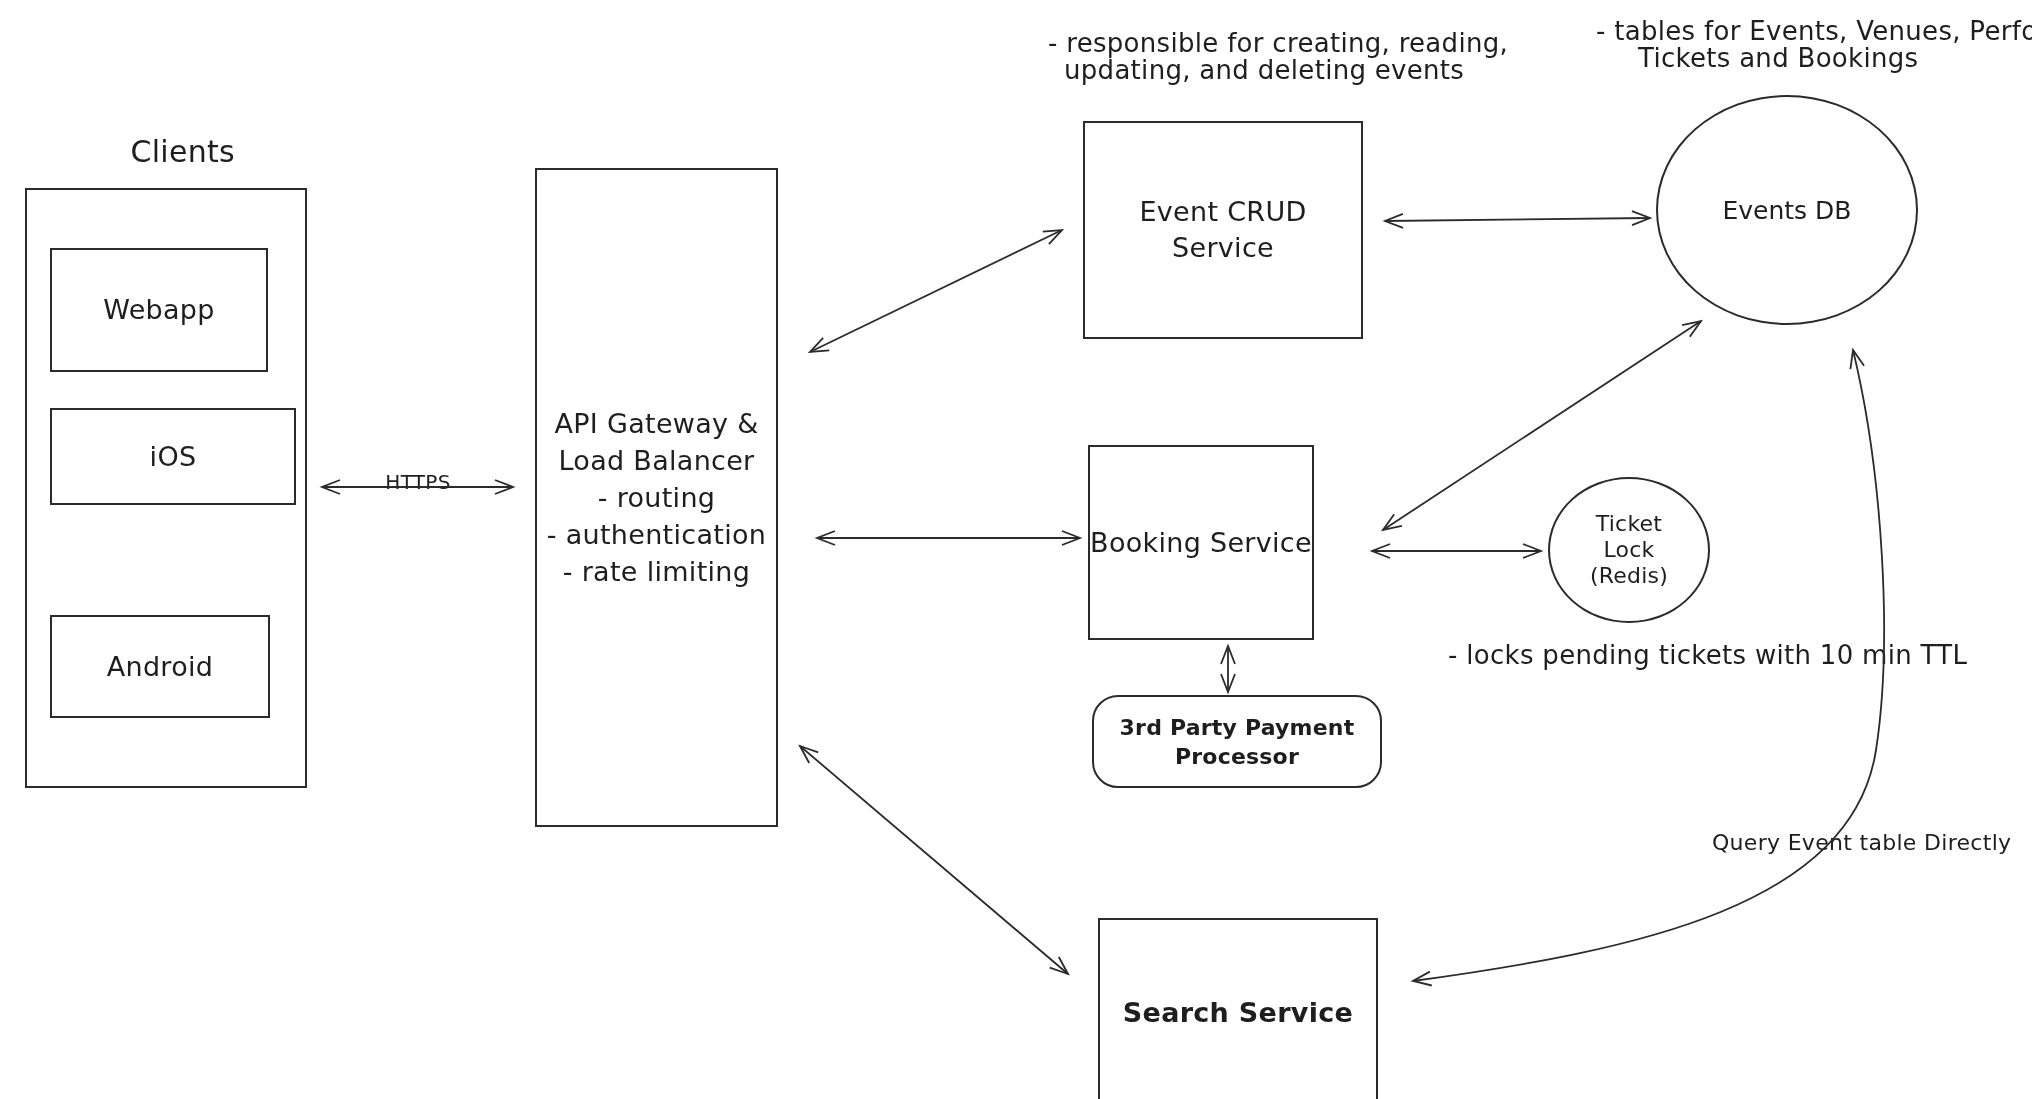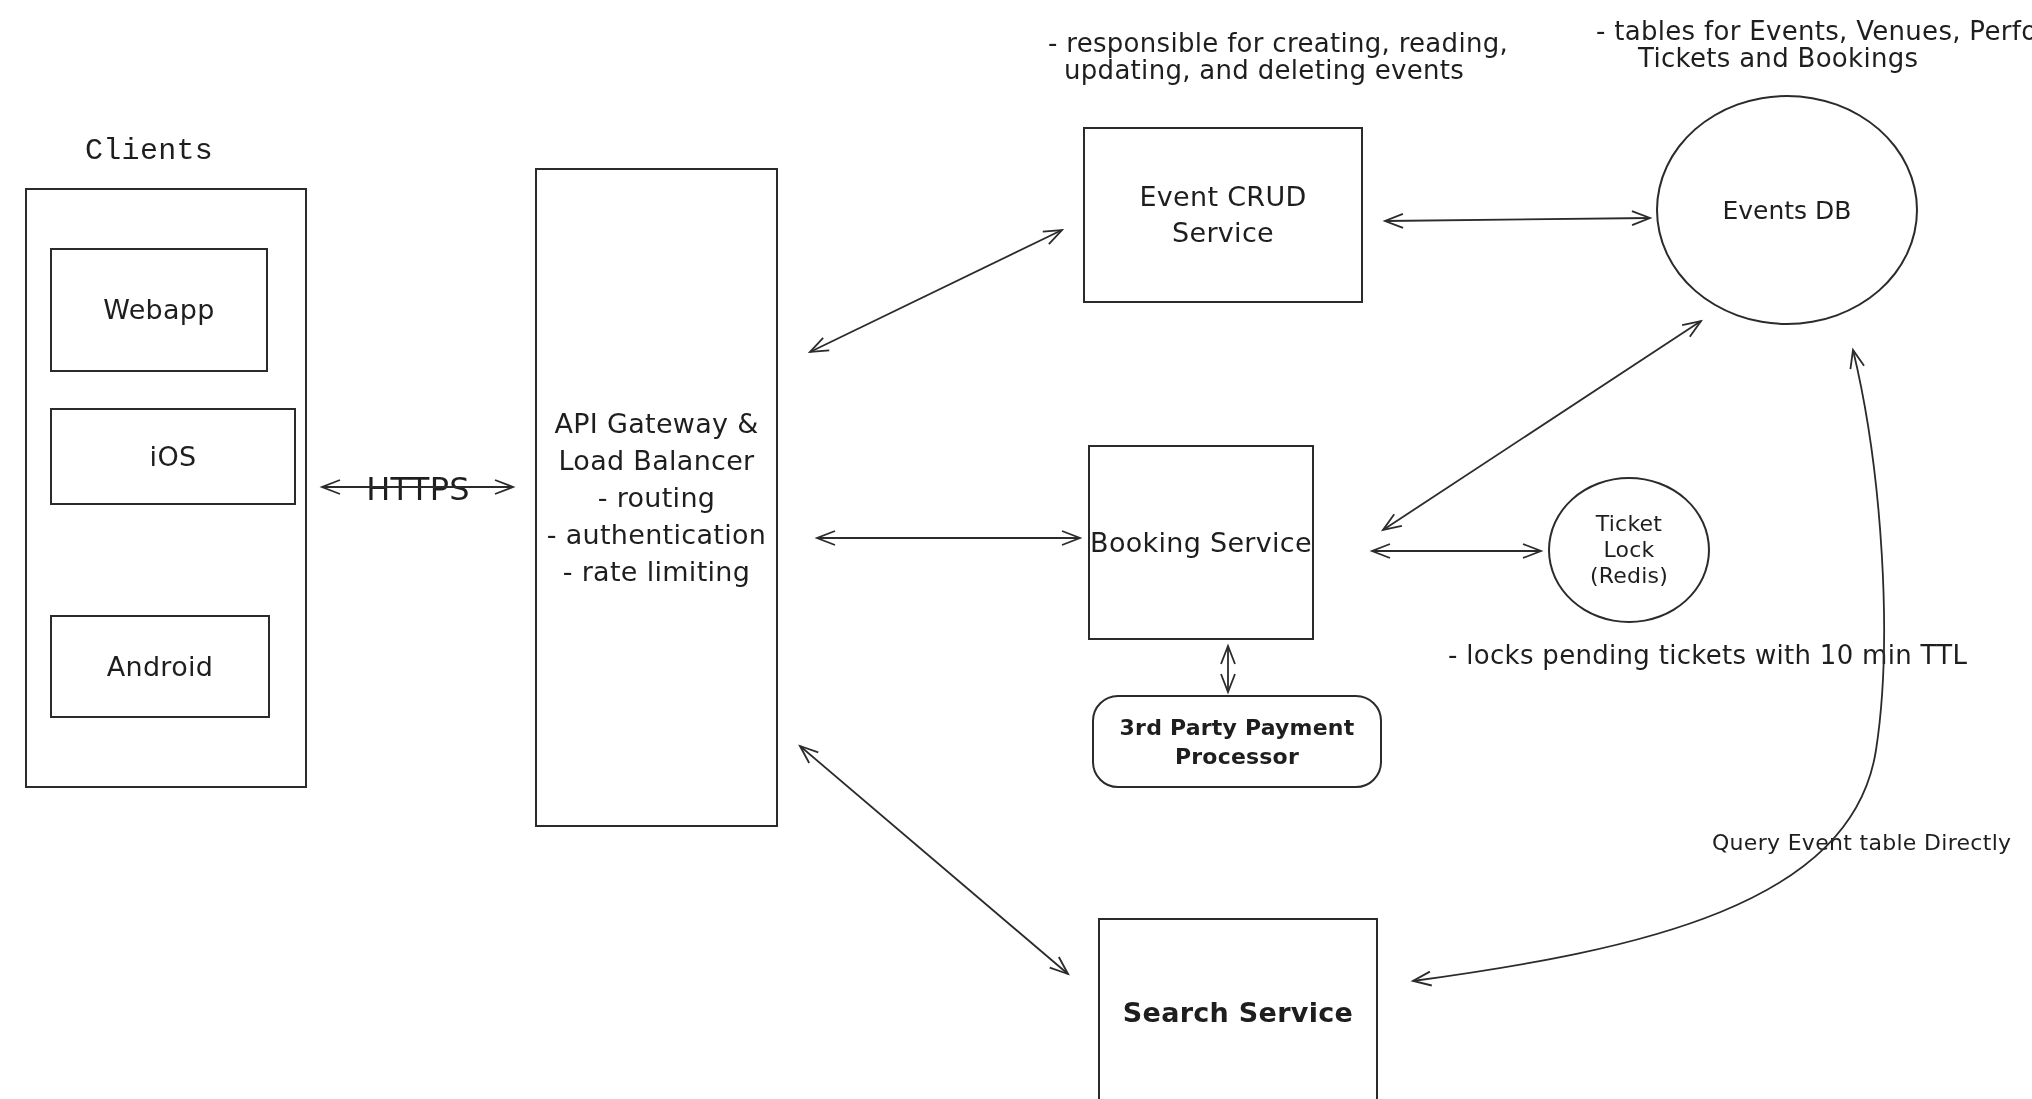--- a/index.html
+++ b/index.html
@@ -34,39 +34,39 @@
   .txt{
     position:absolute;
     z-index:1;
     letter-spacing:.3px;
     white-space:nowrap;
   }
   .annotation{font-size:26px;line-height:27px;}
   .annotation .indent1{margin-left:16px;}
   .annotation .indent2{margin-left:42px;}
   .title{font-size:30px;}
-  .https{font-size:32px;}
+  .https{font-size:20px;}
   .query{font-size:22px;}
   svg.arrow-layer{
     position:absolute;left:0;top:0;
     z-index:5;
     pointer-events:none;
   }
   svg.arrow-layer line, svg.arrow-layer path{
     stroke:var(--stroke);
     stroke-width:1.8;
     fill:none;
   }
 </style>
 </head>
 <body>
 
 <div class="canvas">
 
-  <div class="txt title" style="left:85px;top:134px;width:150px;text-align:left;font-family:Liberation Mono, monospace;">Clients</div>
+  <div class="txt title" style="left:85px;top:134px;width:150px;text-align:right;">Clients</div>
 
   <div class="shape" style="left:25px;top:188px;width:282px;height:600px;"></div>
 
   <div class="shape label" style="left:50px;top:248px;width:218px;height:124px;">
     <span>Webapp</span>
   </div>
 
   <div class="shape label" style="left:50px;top:408px;width:246px;height:97px;">
     <span>iOS</span>
   </div>
@@ -85,21 +85,21 @@
       <div>- authentication</div>
       <div>- rate limiting</div>
     </div>
   </div>
 
   <div class="txt annotation" style="left:1048px;top:30px;">
     <div>- responsible for creating, reading,</div>
     <div class="indent1">updating, and deleting events</div>
   </div>
 
-  <div class="shape" style="left:1083px;top:127px;width:280px;height:176px;">
+  <div class="shape" style="left:1083px;top:121px;width:280px;height:218px;">
     <div class="label">
       <div>Event CRUD</div>
       <div>Service</div>
     </div>
   </div>
 
   <div class="txt annotation" style="left:1596px;top:18px;">
     <div>- tables for Events, Venues, Performers,</div>
     <div class="indent2">Tickets and Bookings</div>
   </div>

